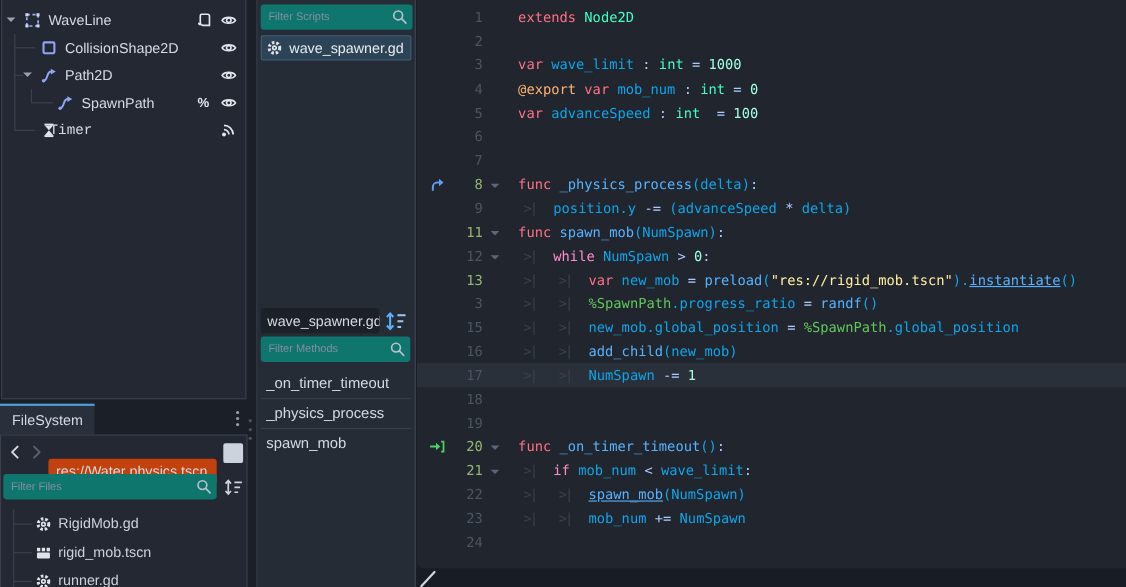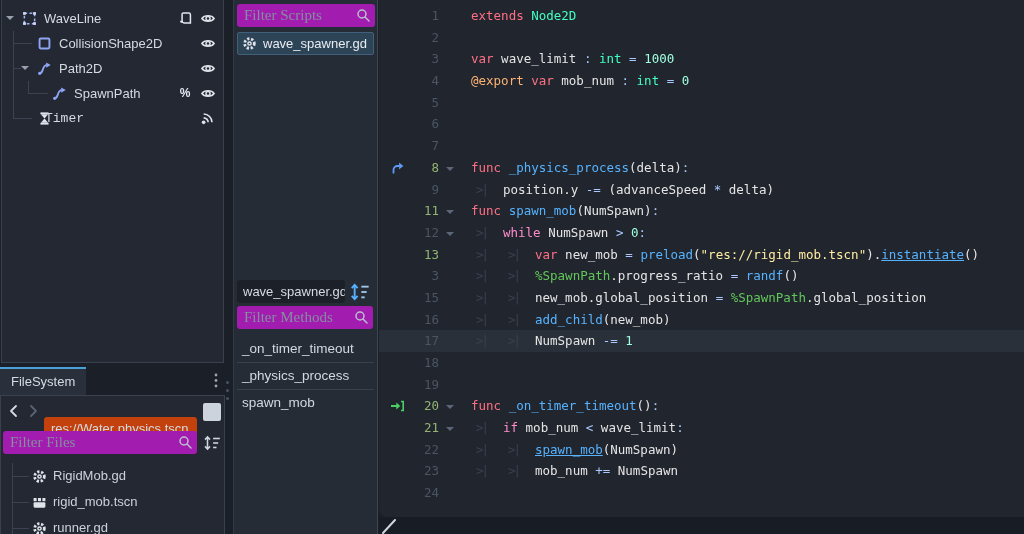--- a/index.html
+++ b/index.html
@@ -26,22 +26,22 @@
 
   
   #fs-tab{left:0;top:367px;width:86px;height:28px;background:#2a303b;border-top:2px solid #4aa0d8;box-sizing:border-box;
     color:#d6dae3;font-size:13px;line-height:25px;padding-left:11px;}
   #fs-dots{left:208px;top:371px;width:16px;height:20px;}
   #fs-body{left:0;top:395px;width:225px;height:139px;background:#232833;border:1px solid #39414f;border-bottom:none;box-sizing:border-box;}
   .nav-btn{position:absolute;top:8px;width:14px;height:14px;}
   #fs-path{position:absolute;left:43px;top:21px;width:153px;height:23px;background:#c2410c;border-radius:3px;
     color:#d6dae3;font-size:13px;line-height:23px;padding-left:7px;box-sizing:border-box;white-space:nowrap;overflow:hidden;}
   #fs-split-btn{position:absolute;left:202px;top:7px;width:18px;height:18px;background:#ccd3dc;border-radius:2px;}
-  .filter-input{background:#a21caf;border:none;border-radius:3px;color:#d6dae3;font-size:15px;padding:0 26px 0 7px;
-    font-family:Liberation Serif, serif;box-sizing:border-box;outline:none;}
+  .filter-input{background:#0f766e;border:none;border-radius:3px;color:#d6dae3;font-size:10px;padding:0 26px 0 7px;
+    font-family:Liberation Sans, sans-serif;box-sizing:border-box;outline:none;}
   .filter-input::placeholder{color:#848ea0;opacity:1;}
   .in-icon{position:absolute;width:15px;height:15px;pointer-events:none;}
   #fs-files .tree-label{color:#ccd1da;}
 
   
   #mid-panel{left:233px;top:0;width:145px;height:534px;background:#262c36;border-left:1px solid #323a46;border-right:1px solid #3e4654;box-sizing:border-box;}
   #script-item{position:absolute;left:3px;top:32px;width:137px;height:23px;background:#2d4457;border:1px solid #41607c;border-radius:2px;box-sizing:border-box;}
   #script-item .tree-label{left:25px;line-height:21px;height:21px;color:#e8ecf2;}
   #script-item .tree-icon{left:4px;top:3px;}
   #chip{position:absolute;left:3px;top:280px;width:108px;height:23px;background:#1c2129;border-radius:3px;
@@ -57,21 +57,21 @@
   .code-line.hl{background:#293039;}
   .g-icon{width:26px;display:flex;justify-content:flex-end;align-items:center;flex:none;}
   .g-num{width:34px;text-align:right;color:#4b5563;flex:none;}
   .g-num.safe{color:#93b571;}
   .g-fold{width:22px;text-align:center;color:#5d6678;flex:none;}
   .g-fold .tri-down{margin-bottom:1px;}
   .g-text{white-space:pre;padding-left:10px;}
   .tab-mark{display:inline-block;width:32px;color:#394050;letter-spacing:-2px;padding-left:5px;box-sizing:border-box;}
   .tk-kw{color:#ff7085;} .tk-ct{color:#ff8ccc;} .tk-ty{color:#42ffc2;} .tk-an{color:#ffb373;}
   .tk-nu{color:#a1ffe0;} .tk-st{color:#ffeda1;} .tk-fn{color:#57b3ff;}
-  .tk-fu{color:#57b3ff;text-decoration:underline;margin-top:28px;} .tk-np{color:#62c759;} .tk-op{color:#abc9ff;} .tk-pl{color:#e5e5e5;}
+  .tk-fu{color:#57b3ff;text-decoration:underline;margin-top:28px;} .tk-np{color:#62c759;} .tk-op{color:#abc9ff;} .tk-pl{color:#0ea5e9;}
 
   #bottom-strip{left:379px;top:517px;width:645px;height:17px;background:#181c24;}
   #grip{left:226px;top:381px;width:3px;height:26px;}
   #grip div{width:3px;height:3px;border-radius:50%;background:#4a5260;margin-bottom:5px;}
 </style>
 </head>
 <body>
 
 <div id="scene-panel" class="abs panel">
 
@@ -298,20 +298,21 @@
       <div class="code-line">
         <span class="g-icon"></span>
         <span class="g-num">4</span>
         <span class="g-fold"></span>
         <span class="g-text"><span class="tk-an">@export</span><span class="tk-pl"> </span><span class="tk-kw">var</span><span class="tk-pl"> mob_num </span><span class="tk-op">:</span><span class="tk-pl"> </span><span class="tk-ty">int</span><span class="tk-pl"> </span><span class="tk-op">=</span><span class="tk-pl"> </span><span class="tk-nu">0</span></span>
       </div>
       <div class="code-line">
         <span class="g-icon"></span>
         <span class="g-num">5</span>
         <span class="g-fold"></span>
+        <span class="g-text"><span class="tk-kw">var</span><span class="tk-pl"> advanceSpeed </span><span class="tk-op">:</span><span class="tk-pl"> </span><span class="tk-ty">int</span><span class="tk-pl">  </span><span class="tk-op">=</span><span class="tk-pl"> </span><span class="tk-nu">100</span></span>
       </div>
       <div class="code-line">
         <span class="g-icon"></span>
         <span class="g-num">6</span>
         <span class="g-fold"></span>
       </div>
       <div class="code-line">
         <span class="g-icon"></span>
         <span class="g-num">7</span>
         <span class="g-fold"></span>

